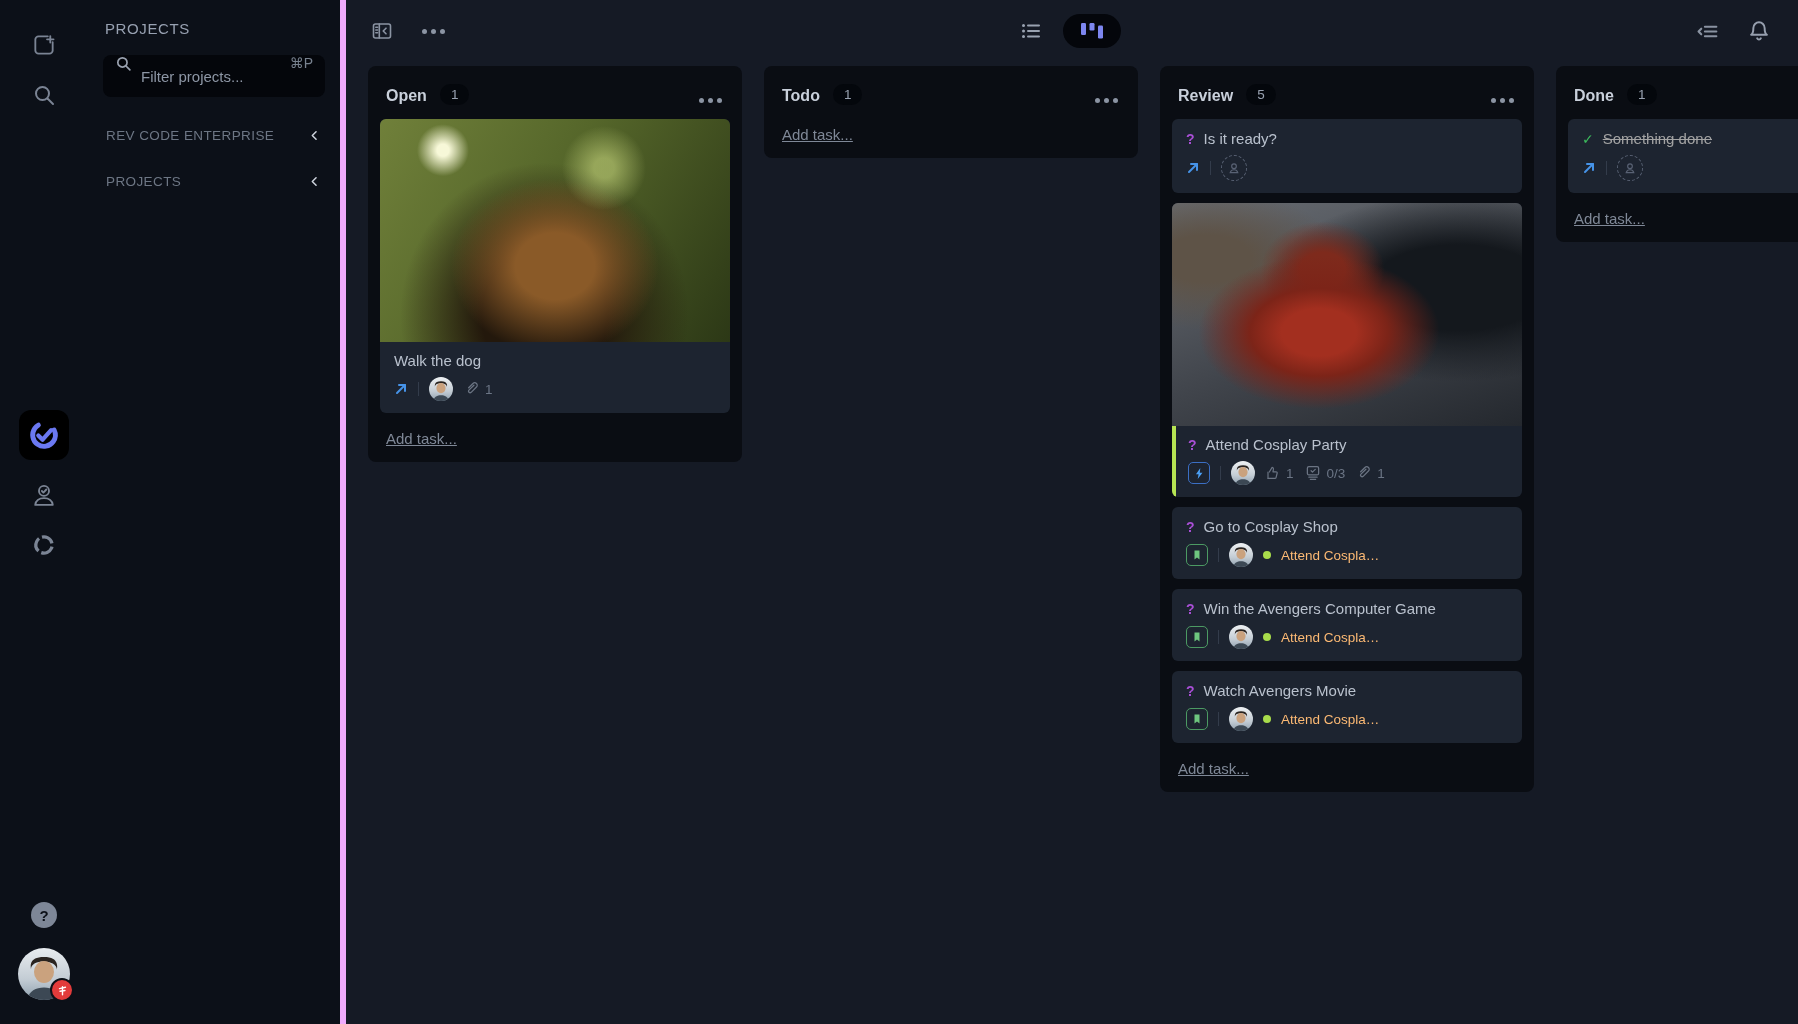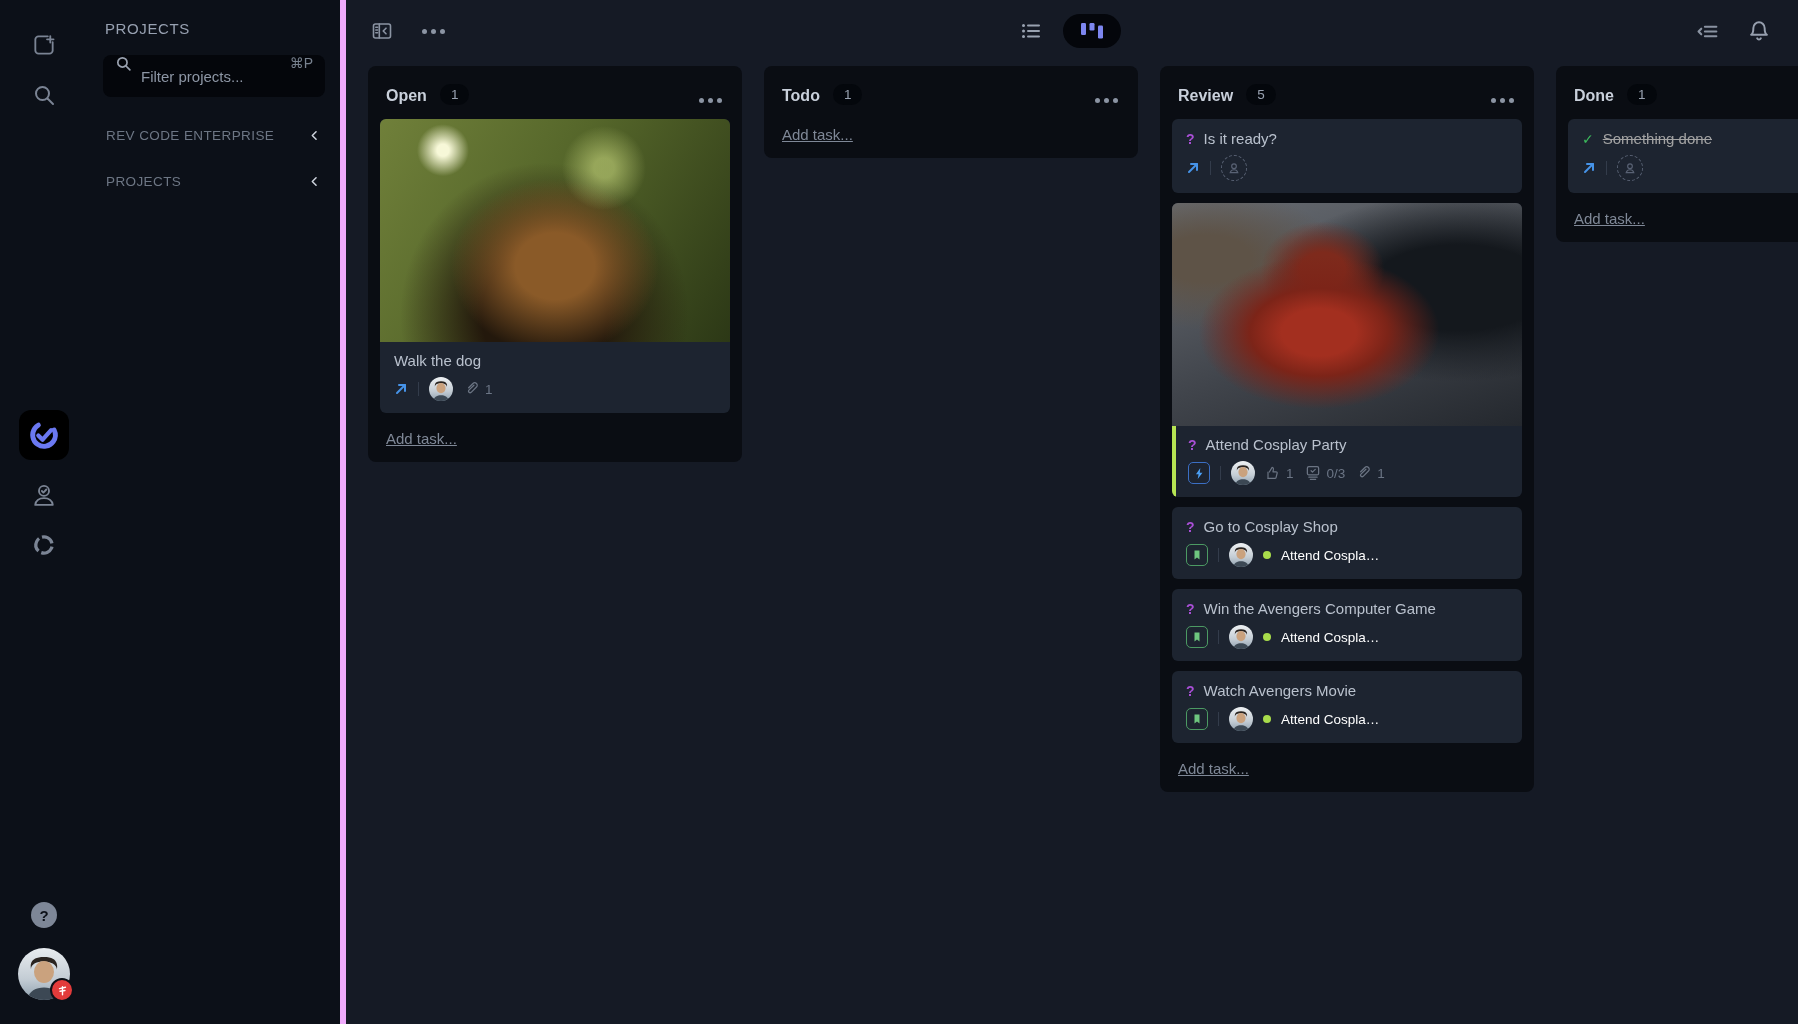--- a/index.html
+++ b/index.html
@@ -123,21 +123,21 @@
     width:26px; height:26px; border-radius:50%; border:1.5px dashed #596274;
     display:flex; align-items:center; justify-content:center; flex:none;
   }
   .meta-count { display:flex; align-items:center; gap:5px; }
   .prio-box {
     width:22px; height:22px; border-radius:5px; display:flex; align-items:center; justify-content:center; flex:none;
   }
   .prio-blue { border:1.5px solid #3b6fc4; }
   .prio-green { border:1.5px solid #4c9a63; }
   .lime-dot { width:8px; height:8px; border-radius:50%; background:#a8dc4b; flex:none; }
-  .related-label { color:#ffffff; }
+  .related-label { color:#fdba74; }
 
   .add-task {
     display:inline-block; margin:7px 6px 0; color:#7f8897; font-size:15px;
     text-decoration:underline; cursor:pointer;
   }
 </style>
 </head>
 <body>
 
 <nav class="rail">

